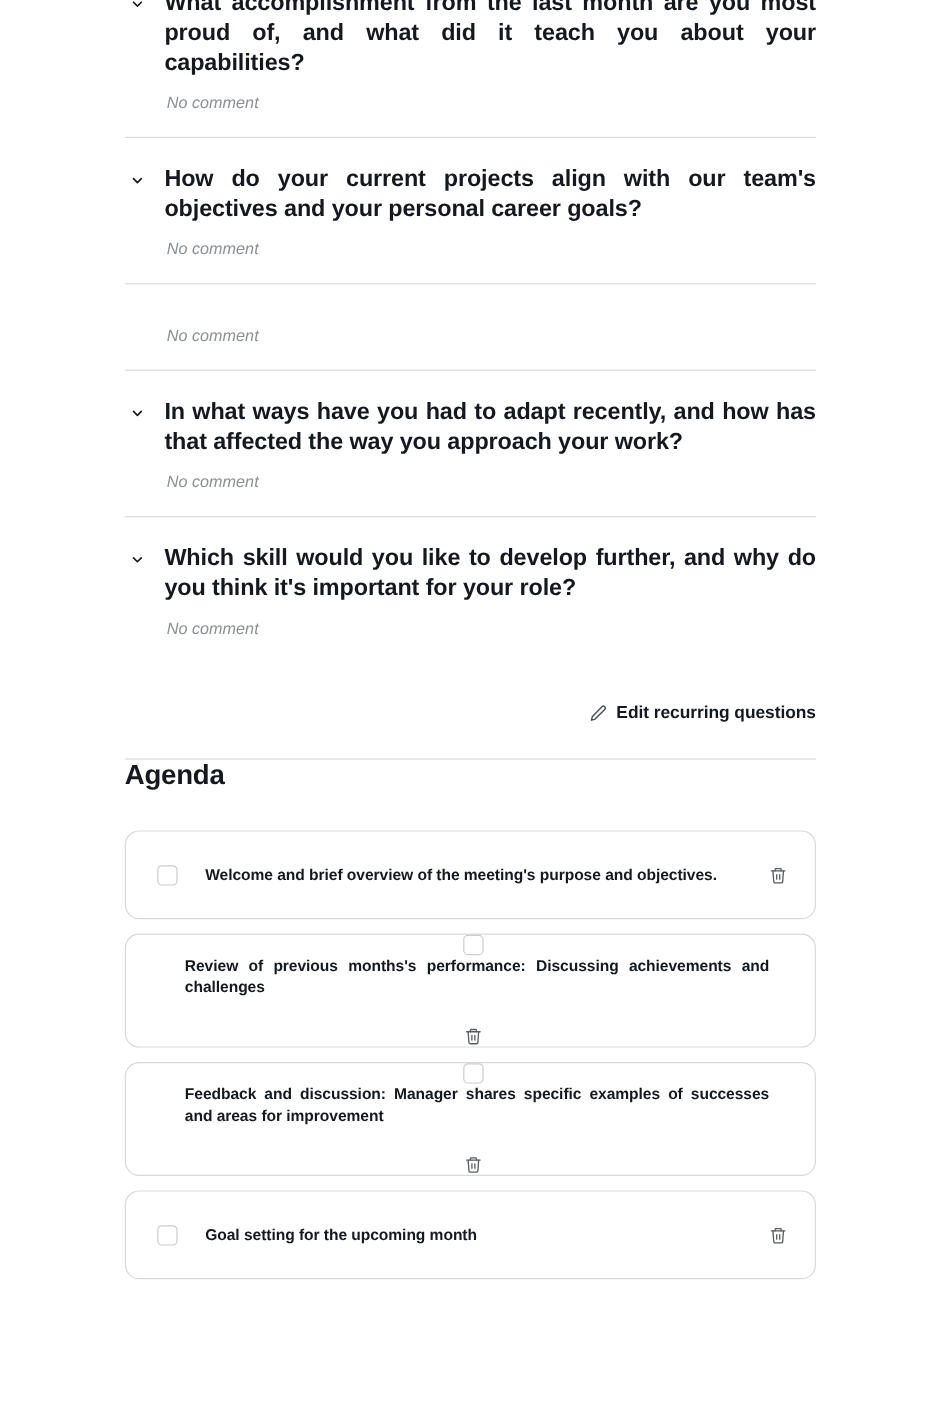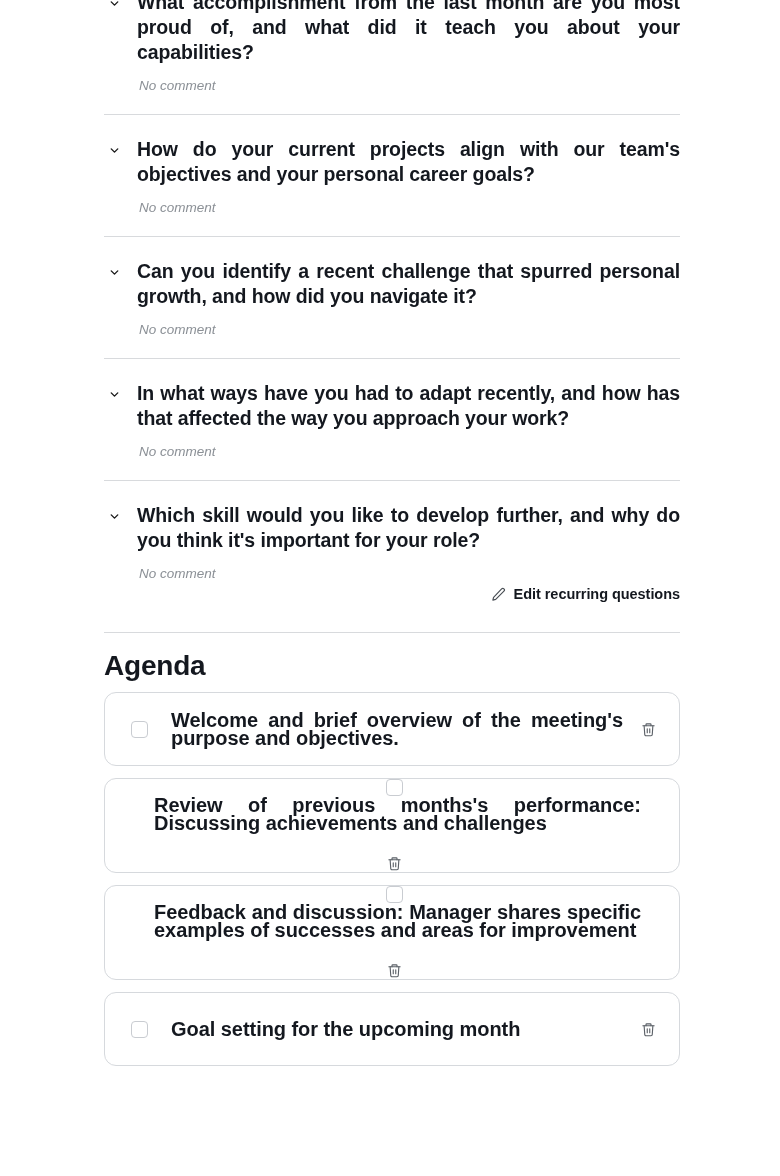--- a/index.html
+++ b/index.html
@@ -96,22 +96,22 @@
     color: #14181f;
     cursor: pointer;
     letter-spacing: -0.05px;
   }
   .pencil-icon { width: 15px; height: 15px; display: block; color: #4a4f55; }
 
   
   .agenda-title {
     position: absolute;
     left: 104px;
-    top: 650px;
-    font-size: 28px;
+    top: 632px;
+    font-size: 23px;
     font-weight: 700;
     color: #14181f;
     letter-spacing: -0.2px;
   }
 
   .agenda-list {
     position: absolute;
     left: 104px;
     top: 692px;
     width: 576px;
@@ -139,21 +139,21 @@
     border: 1px solid #c9ccd1;
     border-radius: 4px;
     background: #ffffff;
     cursor: pointer;
   }
 
   .agenda-label {
     flex: 1 1 auto;
     margin-left: 23px;
     margin-right: 16px;
-    font-size: 20px;
+    font-size: 13px;
     line-height: 18px;
     font-weight: 700;
     color: #14181f;
     letter-spacing: -0.05px;
     text-align: justify;
     hyphens: auto;
     -webkit-hyphens: auto;
   }
 
   .trash-btn {
@@ -193,28 +193,20 @@
           <svg width="13" height="13" viewBox="0 0 24 24" fill="none" stroke="currentColor" stroke-width="2.6" stroke-linecap="round" stroke-linejoin="round">
               <polyline points="6 9 12 15 18 9"></polyline>
             </svg>
         </span>
         <div class="question-text">How do your current projects align with our team's objectives and your personal career goals?</div>
       </div>
       <div class="no-comment">No comment</div>
     </div>
 
     <div class="question-row">
-      <div class="question-head">
-        <span class="chevron">
-          <svg width="13" height="13" viewBox="0 0 24 24" fill="none" stroke="currentColor" stroke-width="2.6" stroke-linecap="round" stroke-linejoin="round">
-              <polyline points="6 9 12 15 18 9"></polyline>
-            </svg>
-        </span>
-        <div class="question-text">Can you identify a recent challenge that spurred personal growth, and how did you navigate it?</div>
-      </div>
       <div class="no-comment">No comment</div>
     </div>
 
     <div class="question-row">
       <div class="question-head">
         <span class="chevron">
           <svg width="13" height="13" viewBox="0 0 24 24" fill="none" stroke="currentColor" stroke-width="2.6" stroke-linecap="round" stroke-linejoin="round">
               <polyline points="6 9 12 15 18 9"></polyline>
             </svg>
         </span>

